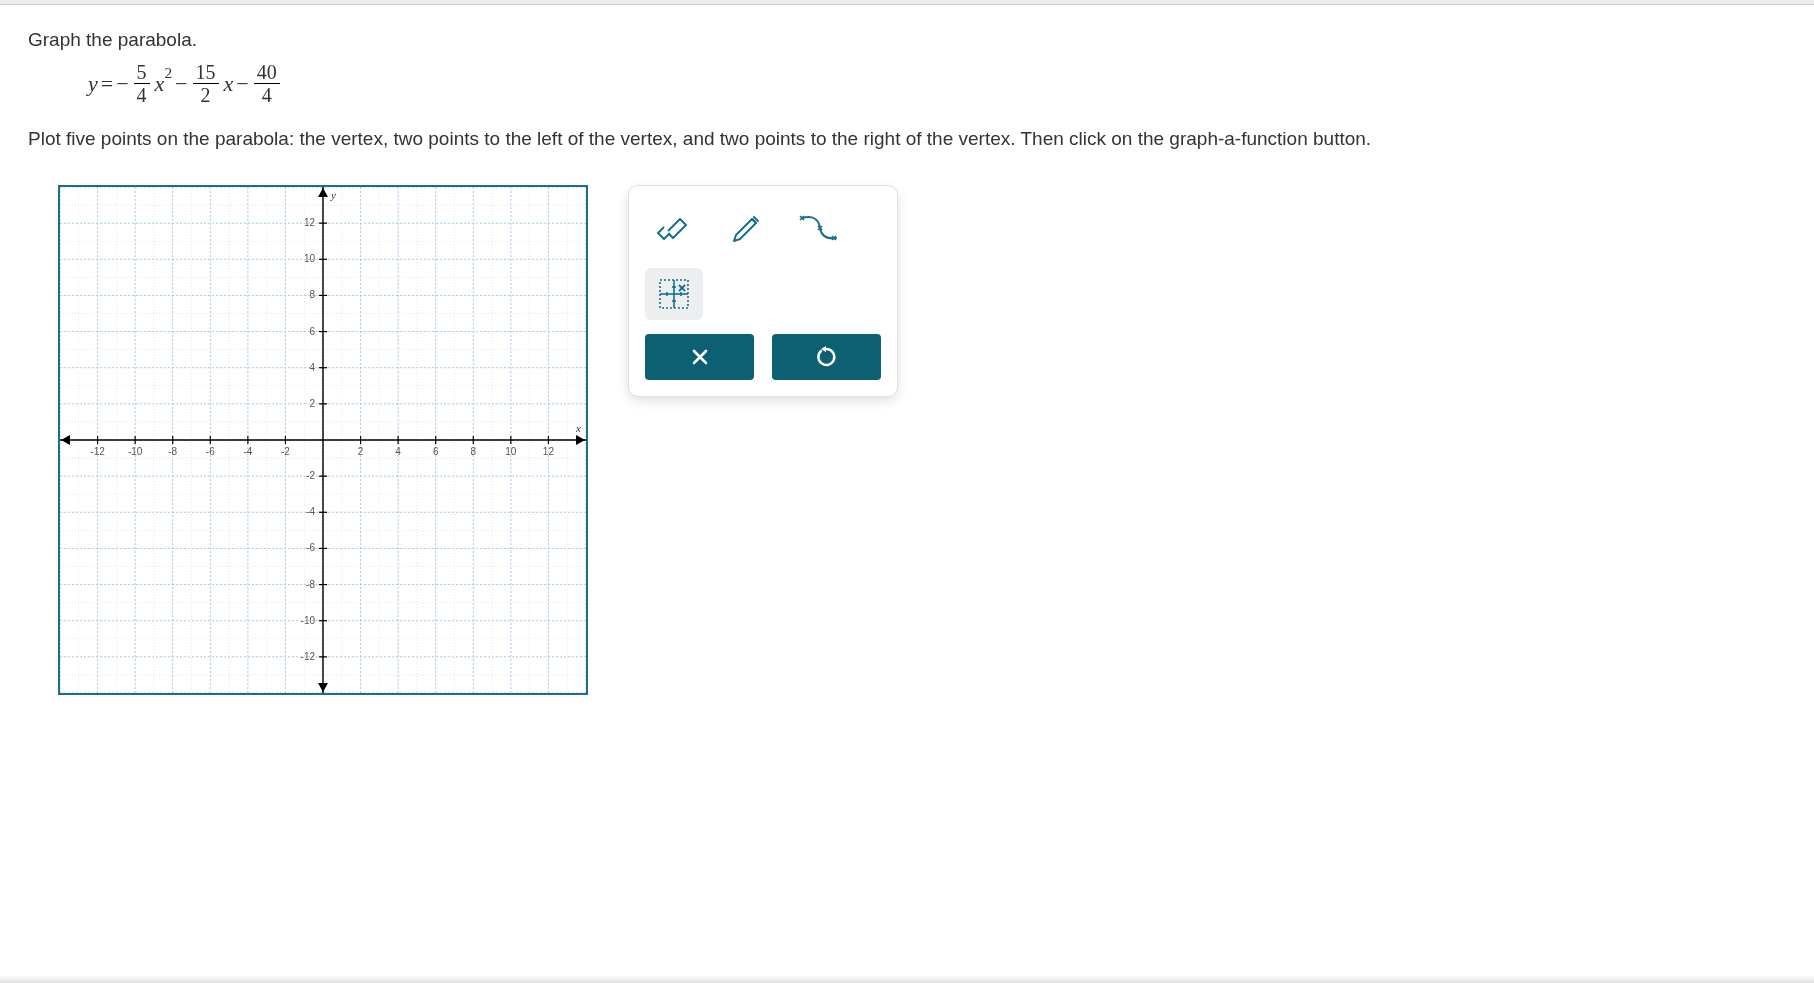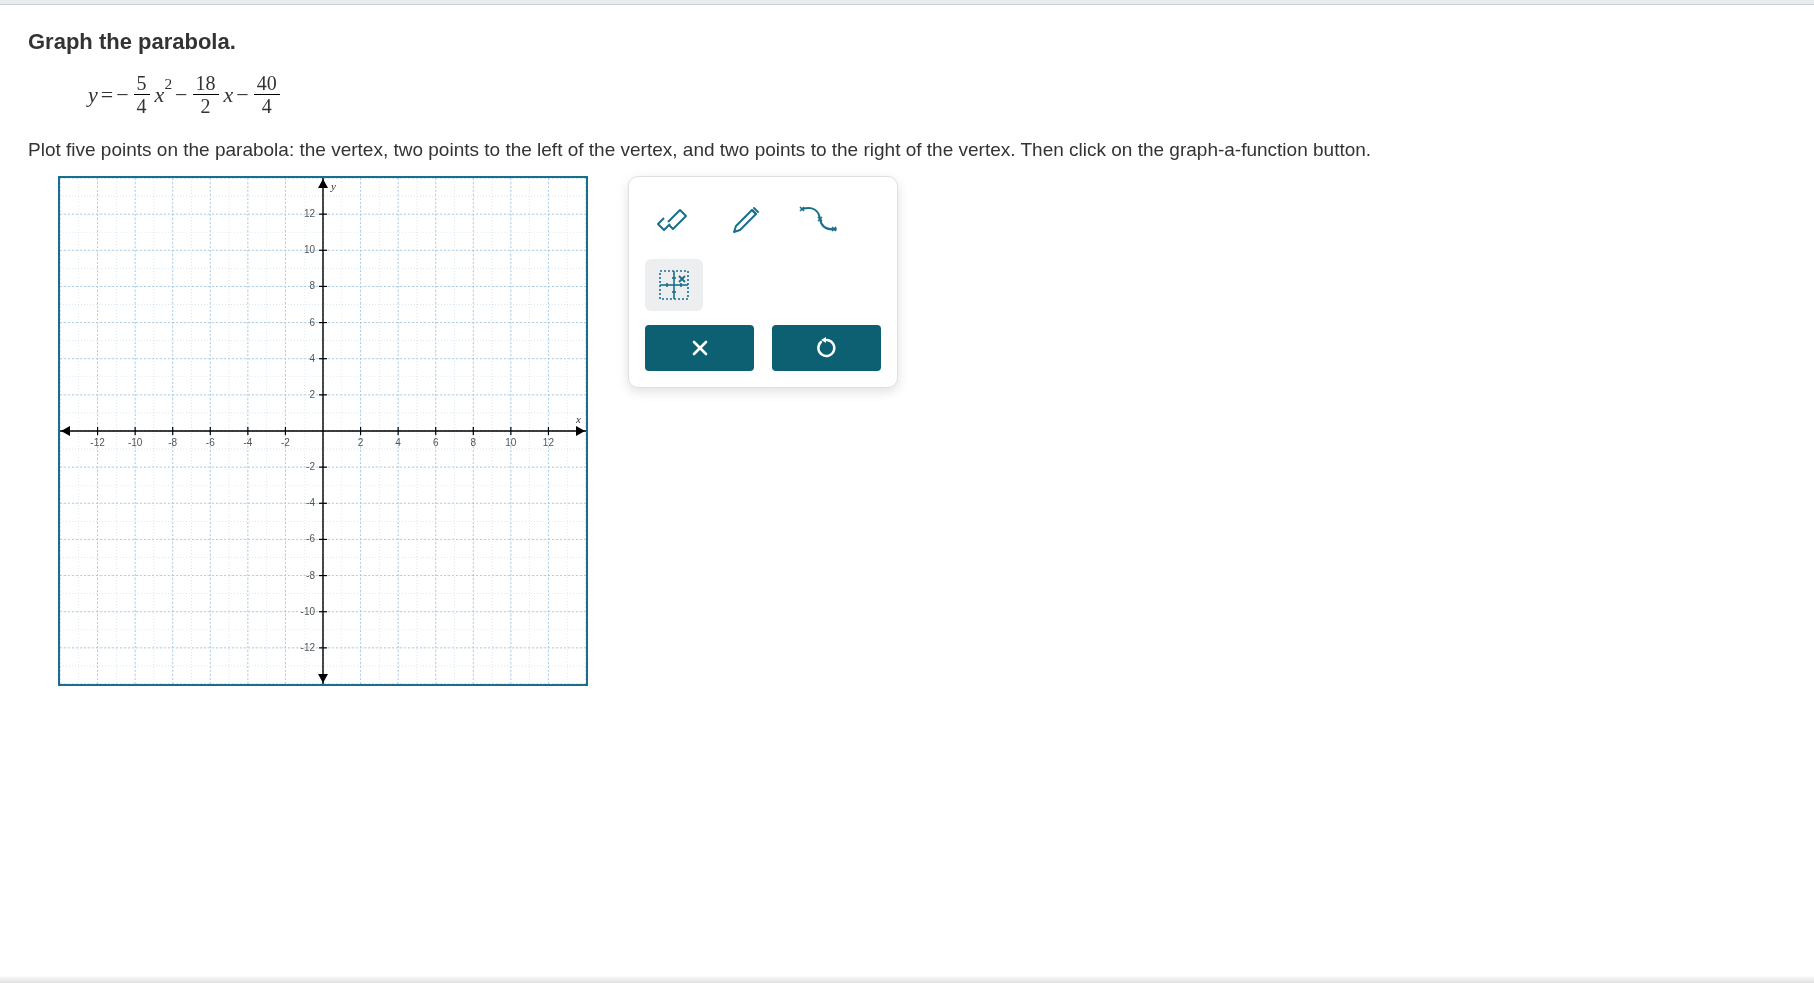--- a/index.html
+++ b/index.html
@@ -12,23 +12,22 @@
   }
   .top-border {
     height: 5px;
     background: #e9ecef;
     border-bottom: 1px solid #d0d0d0;
   }
   .container {
     padding: 24px 28px 0 28px;
   }
   .prompt-title {
-    font-size: 22px;
-    margin-bottom: 18px;
-    font-weight: bold;
+    font-size: 19px;
+    margin-bottom: 11px;
   }
   .equation {
     margin: 0 0 20px 60px;
     font-family: "Times New Roman", serif;
     font-size: 22px;
     display: flex;
     align-items: center;
     gap: 3px;
   }
   .equation .var { font-style: italic; }
@@ -40,21 +39,21 @@
     font-size: 20px;
     vertical-align: middle;
     margin: 0 2px;
   }
   .frac .num { border-bottom: 1.3px solid #000; padding: 0 3px 1px 3px; }
   .frac .den { padding-top: 1px; }
   .sup { font-size: 0.7em; vertical-align: super; position: relative; top: -5px; }
   .instructions {
     font-size: 19px;
     line-height: 1.45;
-    margin-bottom: 12px;
+    margin-bottom: 32px;
   }
   .work-area {
     display: flex;
     gap: 40px;
     align-items: flex-start;
     padding-left: 30px;
   }
   .graph-box {
     border: 2px solid #196e8c;
     background: #fff;
@@ -128,21 +127,21 @@
     <span class="var">y</span>
     <span>=</span>
     <span>−</span>
     <span class="frac">
       <span class="num">5</span>
       <span class="den">4</span>
     </span>
     <span><span class="var">x</span><span class="sup">2</span></span>
     <span>−</span>
     <span class="frac">
-      <span class="num">18</span>
+      <span class="num">15</span>
       <span class="den">2</span>
     </span>
     <span class="var">x</span>
     <span>−</span>
     <span class="frac">
       <span class="num">40</span>
       <span class="den">4</span>
     </span>
   </div>
 

